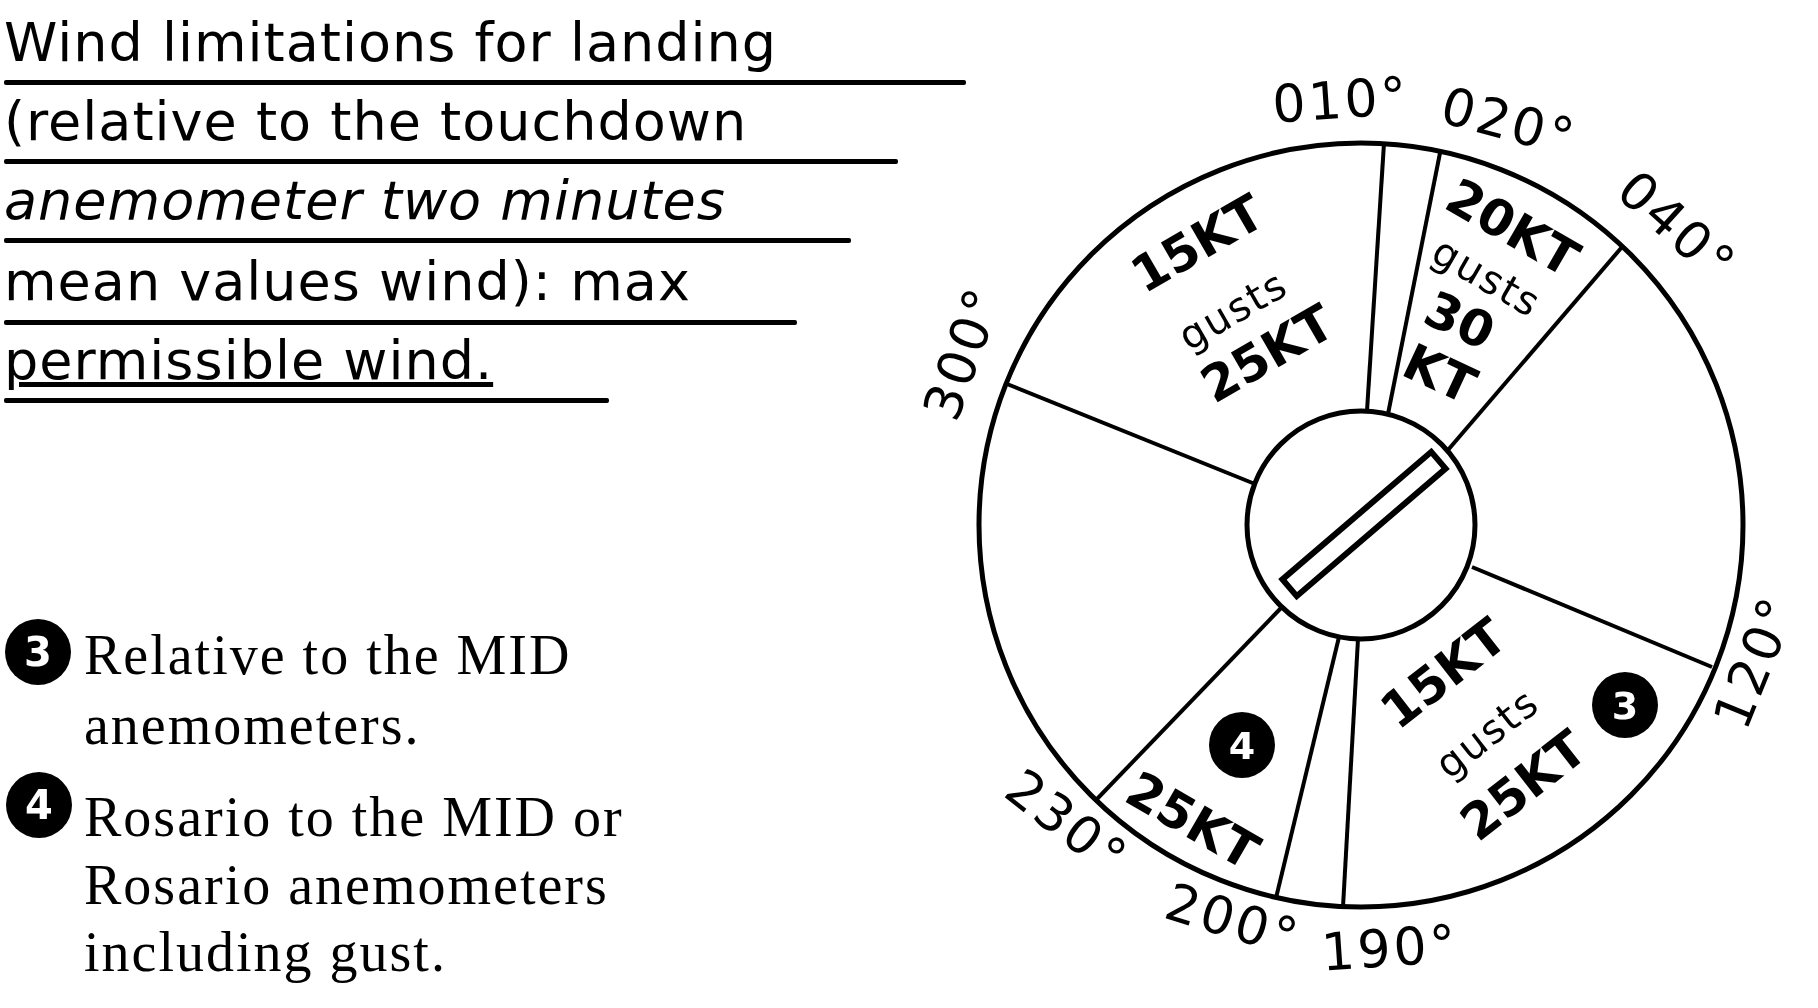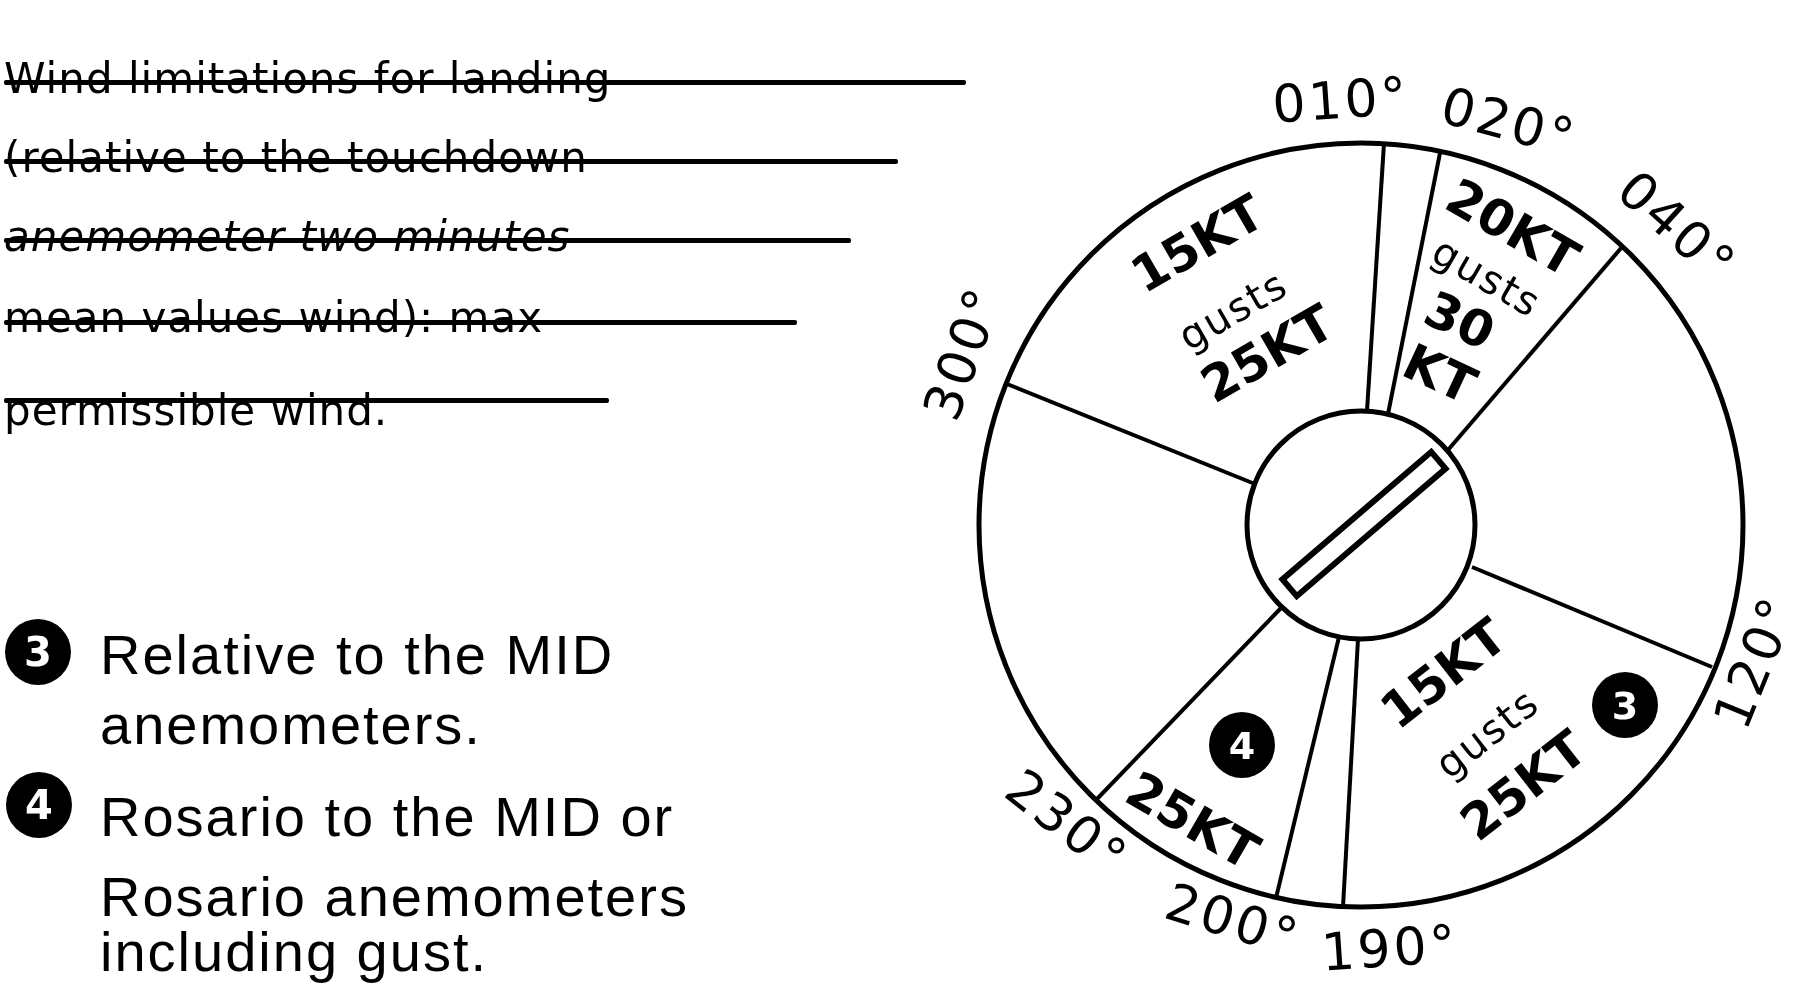--- a/index.html
+++ b/index.html
@@ -1,25 +1,25 @@
 <!DOCTYPE html>
 <html><head>
 <meta charset="utf-8">
 <style>
   html, body { margin: 0; padding: 0; background: #ffffff; }
   body { width: 1818px; height: 1008px; position: relative; overflow: hidden;
          font-family: "DejaVu Sans", sans-serif; color: #000; }
   .title-line { position: absolute; left: 4px; font-family: "DejaVu Sans", sans-serif;
-                font-size: 42px; line-height: 1; white-space: nowrap; letter-spacing: 1px;
-                font-weight: normal; transform-origin: left bottom; margin-top: 42px; }
+                font-size: 54px; line-height: 1; white-space: nowrap; letter-spacing: 1px;
+                font-weight: normal; transform-origin: left bottom; }
   .uline { position: absolute; left: 4px; height: 5px; background: #000; border-radius: 2px; }
   .note-badge { position: absolute; width: 66px; height: 66px; border-radius: 50%; background: #000;
                 color: #fff; font-family: "DejaVu Sans", sans-serif; font-weight: bold;
                 font-size: 40px; display: flex; align-items: center; justify-content: center; }
-  .note-line { position: absolute; left: 100px; font-family: Liberation Sans, sans-serif;
+  .note-line { position: absolute; left: 84px; font-family: Liberation Serif, serif;
                font-size: 56px; line-height: 1; white-space: nowrap; letter-spacing: 2px; }
   svg { position: absolute; left: 0; top: 0; }
   .deg { font-family: "DejaVu Sans", sans-serif; font-size: 52px; fill: #000; letter-spacing: 3px; }
   .kt { font-family: "DejaVu Sans", sans-serif; font-size: 50px; font-weight: bold; fill: #000; }
   .gust { font-family: "DejaVu Sans", sans-serif; font-size: 40px; fill: #000; letter-spacing: 2px; }
   .badge-num { font-family: "DejaVu Sans", sans-serif; font-size: 38px; font-weight: bold; fill: #fff; }
 </style>
 </head>
 <body>
 
@@ -29,38 +29,38 @@
 
   <div class="title-line" style="top:95px;">(relative to the touchdown</div>
   <div class="uline" style="top:159px; width:894px;"></div>
 
   <div class="title-line" style="top:174px;font-style:italic;">anemometer two minutes</div>
   <div class="uline" style="top:238px; width:847px;"></div>
 
   <div class="title-line" style="top:255px;">mean values wind): max</div>
   <div class="uline" style="top:320px; width:793px;"></div>
 
-  <div class="title-line" style="top:348px;">permissible wind.</div>
+  <div class="title-line" style="top:334px;text-decoration:underline;">permissible wind.</div>
   <div class="uline" style="top:398px; width:605px;"></div>
 </div>
 
 <div>
   <div class="note-badge" style="left:5px; top:619px;">
     <span>3</span>
   </div>
   <div class="note-line" style="top:627px;">Relative to the MID</div>
   <div class="note-line" style="top:697px;">anemometers.</div>
 </div>
 
 <div>
   <div class="note-badge" style="left:6px; top:772px;">
     <span>4</span>
   </div>
   <div class="note-line" style="top:789px;">Rosario to the MID or</div>
-  <div class="note-line" style="top:857px;margin-top:12px;">Rosario anemometers</div>
+  <div class="note-line" style="top:857px;">Rosario anemometers</div>
   <div class="note-line" style="top:924px;">including gust.</div>
 </div>
 
 <svg width="1818" height="1008" viewBox="0 0 1818 1008">
 
   <circle cx="1361" cy="525" r="382" fill="none" stroke="#000" stroke-width="5"></circle>
 
   <g stroke="#000" stroke-width="4">
     <line x1="1384" y1="143" x2="1367" y2="411"></line>
     <line x1="1440" y1="153" x2="1388" y2="414"></line>

